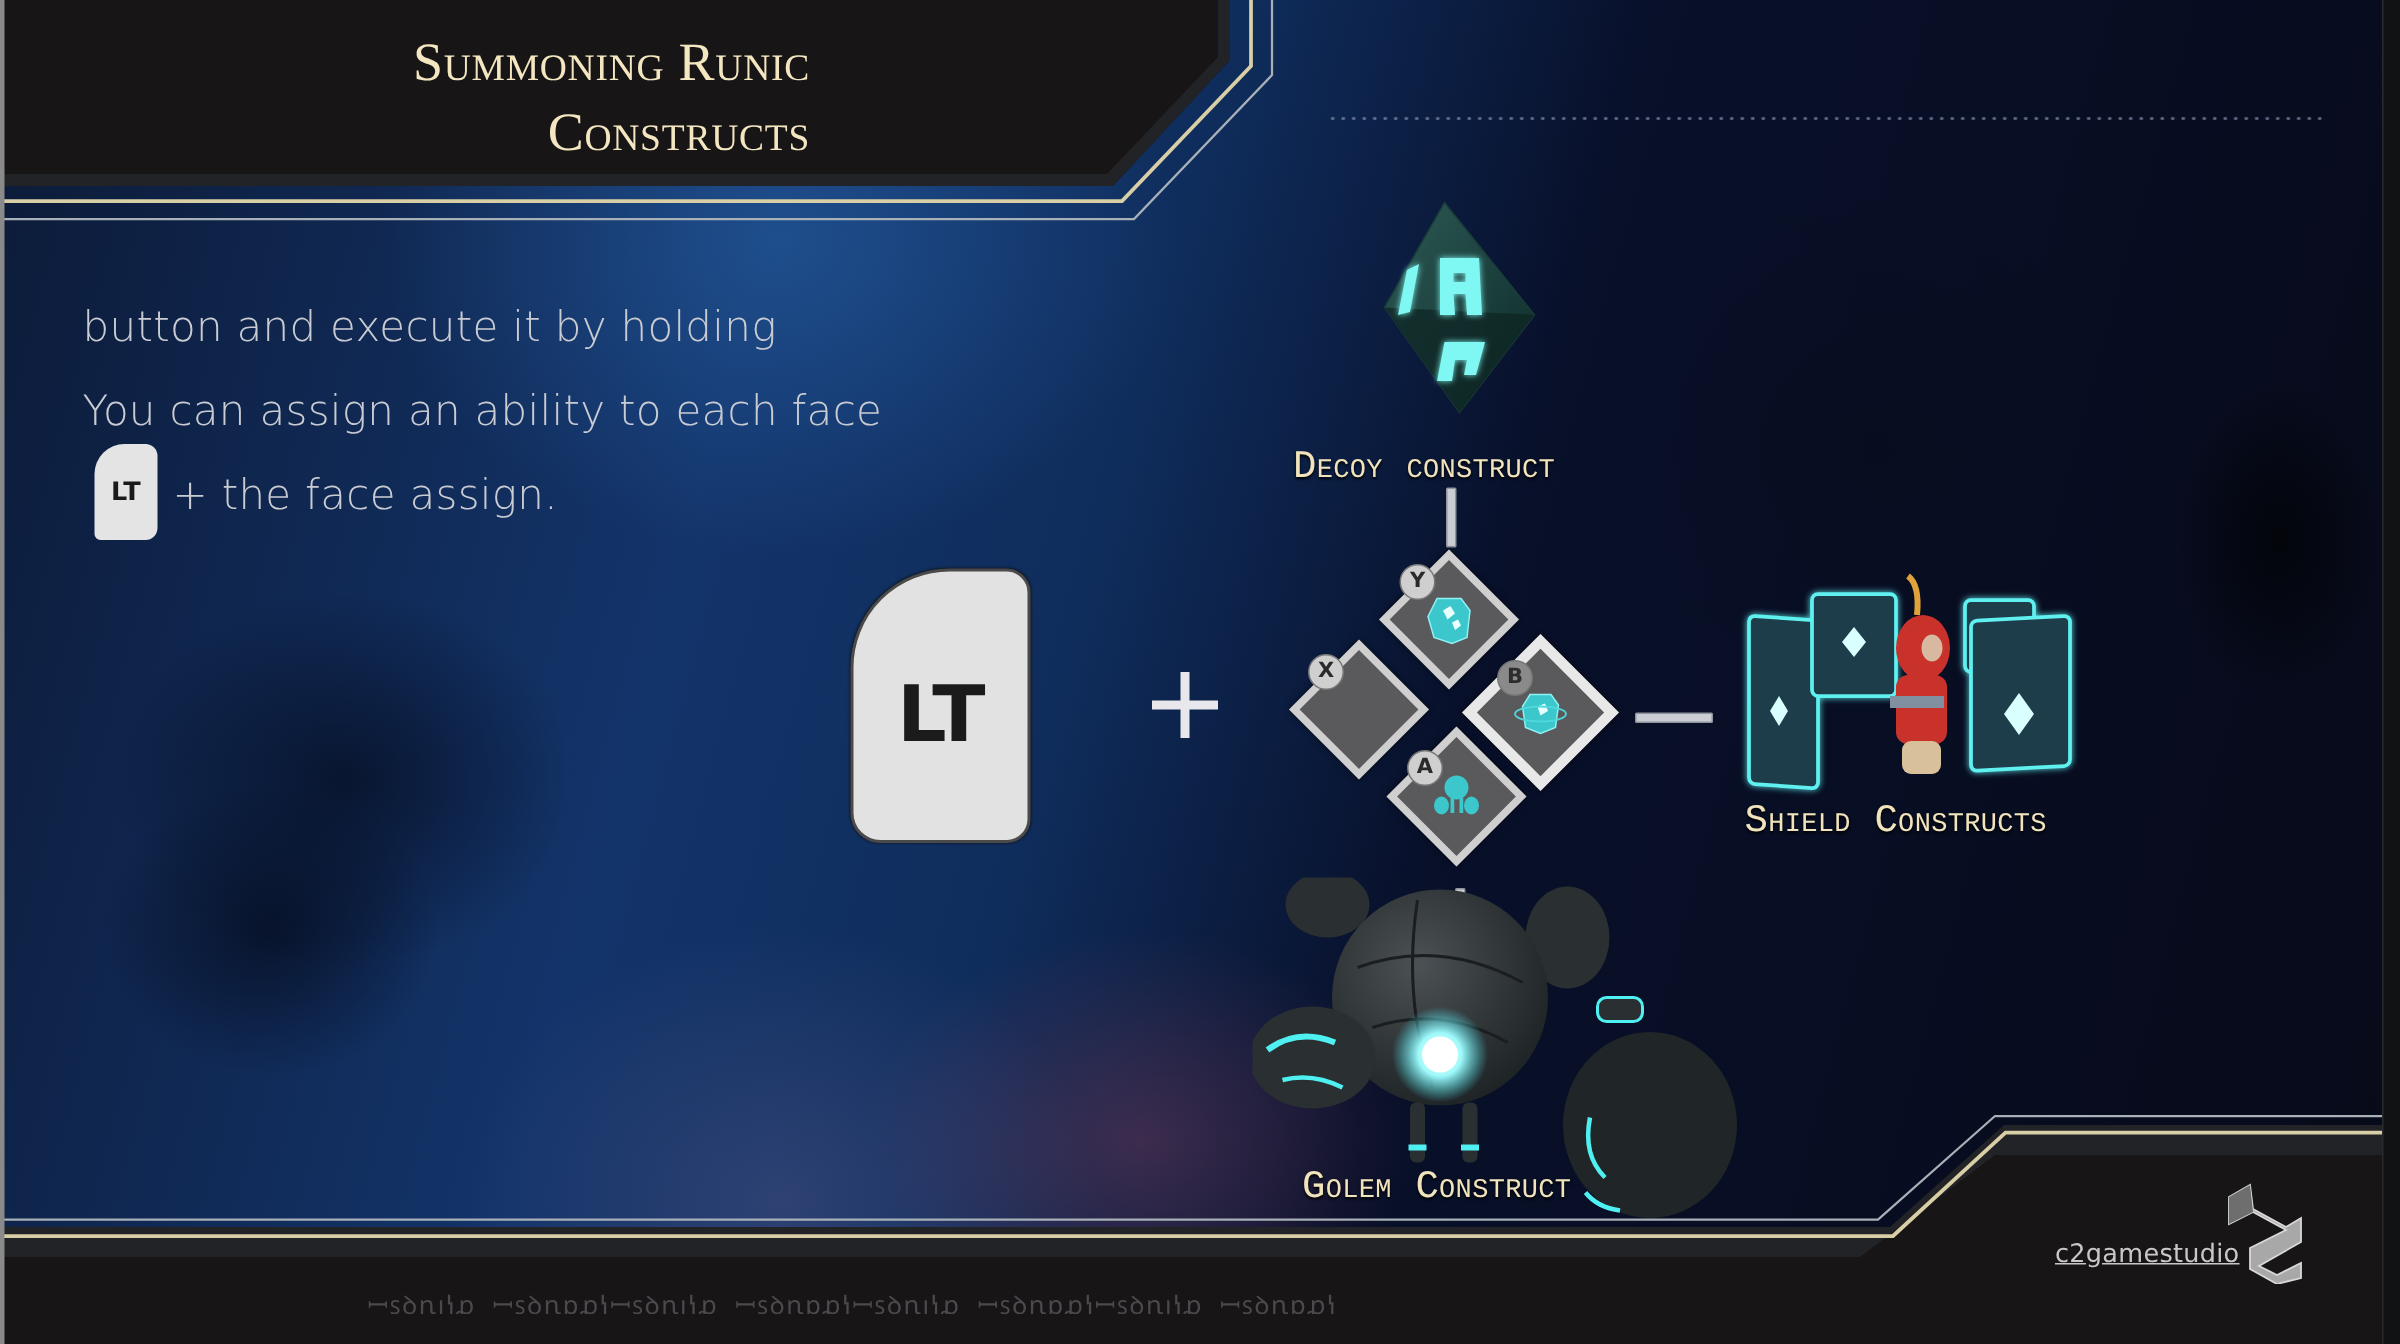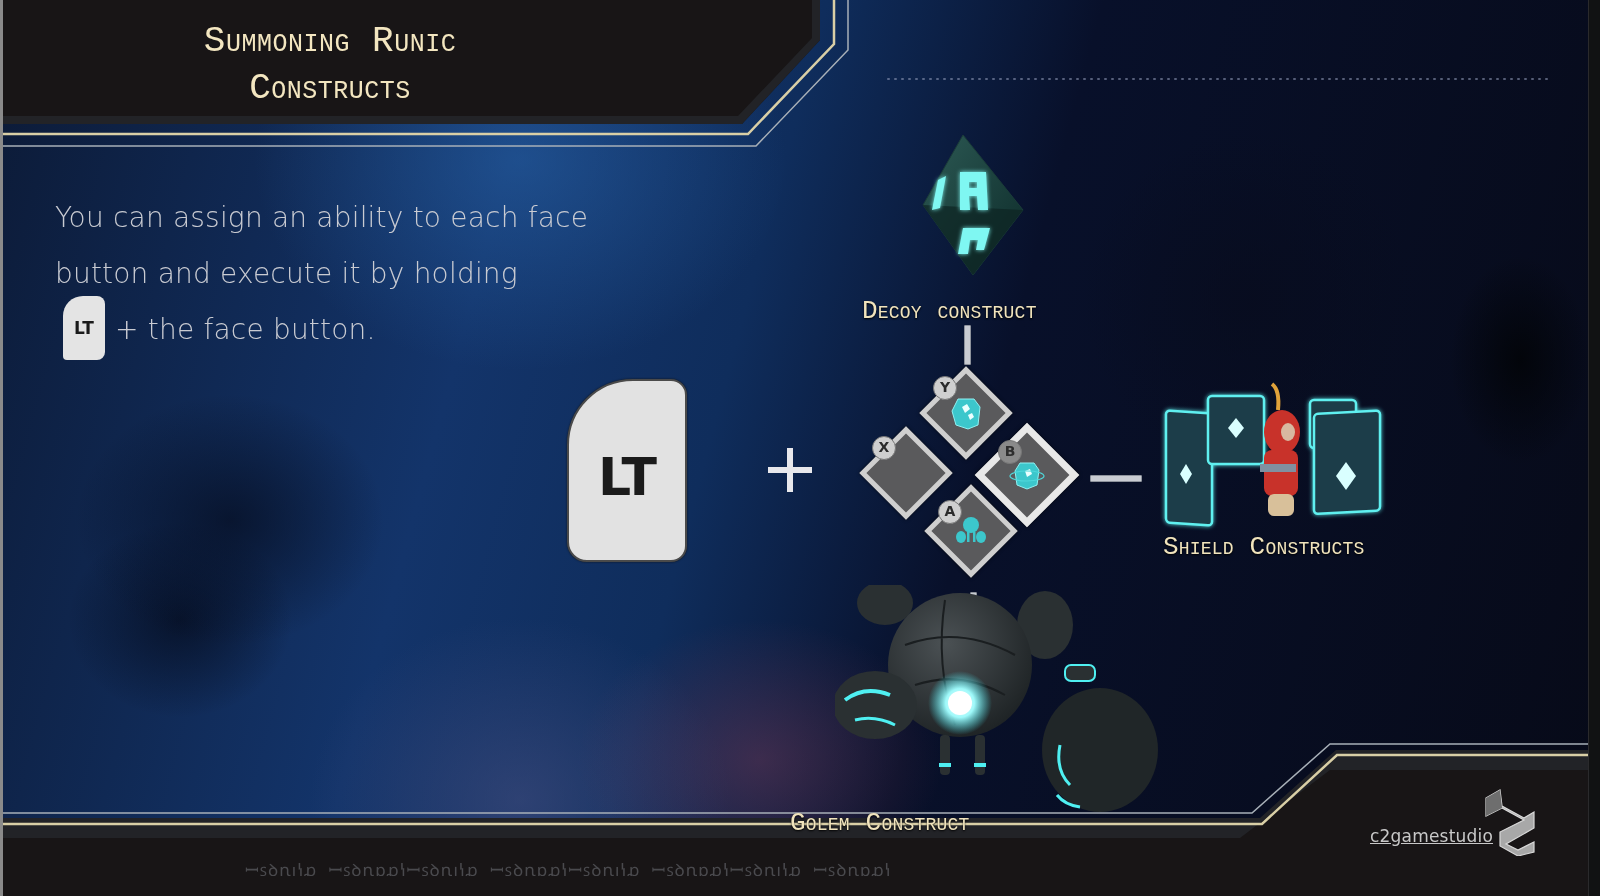--- a/index.html
+++ b/index.html
@@ -16,22 +16,22 @@
       radial-gradient(ellipse 240px 240px at 1250px 300px, rgba(8,12,30,0.8), transparent 70%),
       radial-gradient(ellipse 100px 150px at 1520px 360px, rgba(2,4,8,0.9), transparent 70%),
       linear-gradient(105deg, #0c1a36 0%, #13346a 30%, #0f2d5c 45%, #08102a 60%, #070a18 100%);
   }
   .edge-right { position: absolute; right: 0; top: 0; width: 12px; height: 896px; background: #111213; border-left: 1px solid #2a2a2c; }
   .edge-left { position: absolute; left: 0; top: 0; width: 3px; height: 896px; background: #8a8a8a; }
 
   
   .header-panel { position: absolute; left: 0; top: 0; width: 850px; height: 160px; }
   .header-panel svg { position: absolute; left: 0; top: 0; }
-  .title { position: absolute; left: 120px; top: 18px; width: 420px; text-align: center;
-    font-family: Liberation Mono, monospace; color: #f3e6c0; font-size: 36px; line-height: 47px;
+  .title { position: absolute; left: 120px; top: 18px; width: 420px; text-align: right;
+    font-family: Liberation Serif, serif; color: #f3e6c0; font-size: 36px; line-height: 47px;
     font-variant: small-caps; letter-spacing: 0.5px; font-weight: normal; }
 
   .dotline { position: absolute; left: 885px; top: 78px; width: 665px; height: 2px;
     background-image: radial-gradient(circle, rgba(150,160,190,0.55) 1px, transparent 1.5px);
     background-size: 7px 2px; }
 
   
   .desc { position: absolute; left: 55px; top: 190px; width: 620px; color: #c9cbd2;
     font-family: "DejaVu Sans", sans-serif; font-size: 28px; line-height: 56px; font-weight: 300; letter-spacing: 0.2px; }
   .desc .line { display: block; white-space: nowrap; }
@@ -86,23 +86,23 @@
     </svg>
     <div class="title">
       <div>Summoning Runic</div>
       <div>Constructs</div>
     </div>
   </div>
 
   <div class="dotline"></div>
 
   <div class="desc">
+    <span class="line">button and execute it by holding</span>
     <span class="line">You can assign an ability to each face</span>
-    <span class="line">button and execute it by holding</span>
-    <span class="line"><span class="lt-mini"><span>LT</span></span><span>+ the face button.</span></span>
+    <span class="line"><span class="lt-mini"><span>LT</span></span><span>+ the face assign.</span></span>
   </div>
 
   <div class="lt-big">
     <span>LT</span>
   </div>
   <div class="plus"></div>
 
   <svg style="position:absolute;left:918px;top:130px;" width="110" height="150" viewBox="0 0 110 150">
     <defs>
       <linearGradient id="dg" x1="0" y1="0" x2="1" y2="1">
@@ -225,21 +225,21 @@
     <ellipse cx="265" cy="165" rx="58" ry="62" fill="#202628"></ellipse>
     <path d="M225,160 Q220,185 235,200" stroke="#4ff0f2" stroke-width="3" fill="none"></path>
     <path d="M222,210 Q230,220 245,222" stroke="#4ff0f2" stroke-width="3" fill="none"></path>
     <circle cx="125" cy="118" r="32" fill="url(#core)"></circle>
     <circle cx="125" cy="118" r="12" fill="#ffffff"></circle>
     <rect x="105" y="150" width="10" height="40" rx="4" fill="#2a3032"></rect>
     <rect x="140" y="150" width="10" height="40" rx="4" fill="#2a3032"></rect>
     <rect x="104" y="178" width="12" height="4" fill="#4ff0f2"></rect>
     <rect x="139" y="178" width="12" height="4" fill="#4ff0f2"></rect>
   </svg>
-  <div class="construct-label" style="left:790px;top:776px;margin-top:32px;">Golem Construct</div>
+  <div class="construct-label" style="left:868px;top:776px;">Golem Construct</div>
 
   <div class="rune-strip">ꟷꜱꝺꞃꞁꝇꝓ ꟷꜱꝺꞃꝑꝓꝇꟷꜱꝺꞃꞁꝇꝓ ꟷꜱꝺꞃꝑꝓꝇꟷꜱꝺꞃꞁꝇꝓ ꟷꜱꝺꞃꝑꝓꝇꟷꜱꝺꞃꞁꝇꝓ ꟷꜱꝺꞃꝑꝓꝇ</div>
 
   <div class="brand">c2gamestudio</div>
   <svg class="brand-logo" viewBox="0 0 60 68">
     <path d="M8,10 L22,2 L24,18 L46,30 L56,24 L56,40 L28,56 L40,62 L56,54 L56,64 L40,68 L22,58 L22,44 L46,32 L24,20 L8,28 Z" fill="#a8a8a8" stroke="#d8d8d8" stroke-width="1.2"></path>
     <path d="M8,10 L8,28 L24,20 L22,2 Z" fill="#6e6e6e"></path>
   </svg>
 
   <div class="edge-left"></div>

